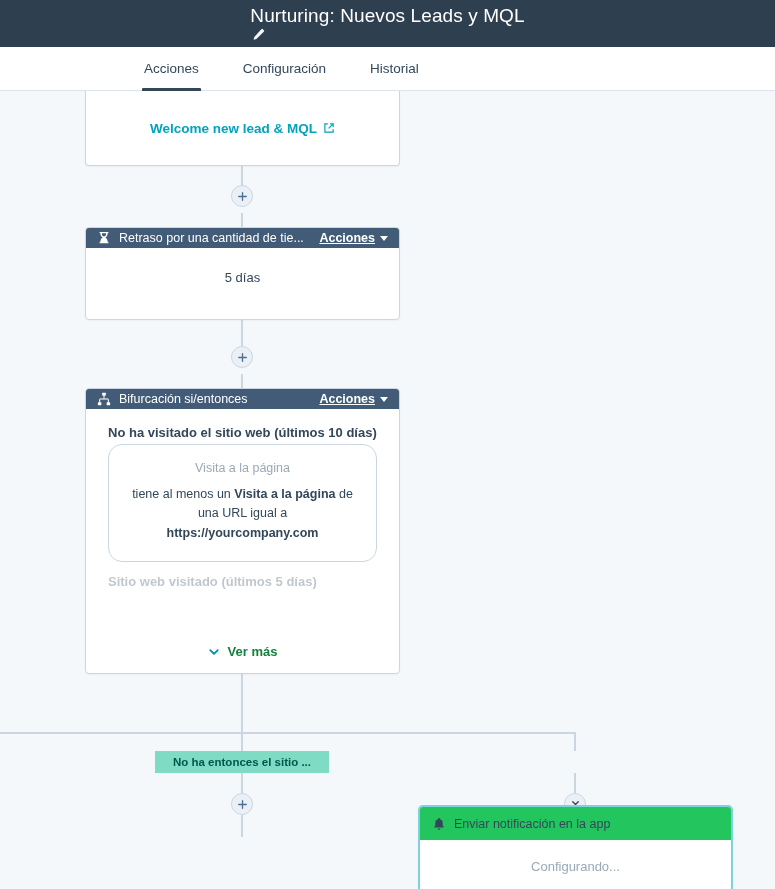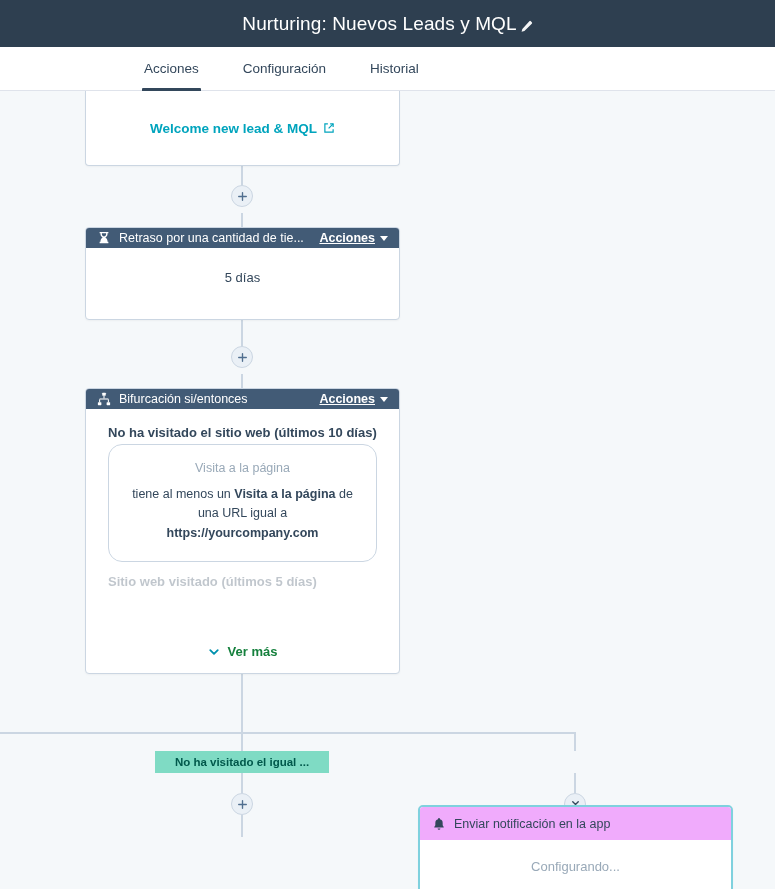--- a/index.html
+++ b/index.html
@@ -16,21 +16,21 @@
   
   #topbar {
     position: absolute;
     left: 0; top: 0;
     width: 775px; height: 47px;
     background: #2e3f50;
     display: flex;
     align-items: center;
     justify-content: center;
   }
-  #topbar-title-wrap { display: flex; align-items: flex-end; gap: 1px; }
+  #topbar-title-wrap { display: flex; align-items: flex-start; gap: 1px; flex-direction: column; }
   #topbar-title {
     color: #ffffff;
     font-size: 19px;
     font-weight: 400;
     letter-spacing: .1px;
     white-space: nowrap;
   }
   #edit-pencil {
     width: 15px; height: 15px;
     display: block;
@@ -225,21 +225,21 @@
   #ver-mas .chev { width: 12px; height: 12px; display: block; }
 
   
   #card-notify {
     left: 418px; top: 714px;
     width: 315px; height: 90px;
     border: 2px solid #7fd1de;
     border-radius: 5px;
   }
   #card-notify .card-header {
-    background: #f0abfc;
+    background: #22c55e;
     height: 33px;
     padding: 0 12px;
   }
   #card-notify .hdr-title { color: #33475b; font-size: 12.5px; }
   #notify-body {
     padding: 19px 12px;
     text-align: center;
     font-size: 13px;
     color: #99a9b8;
   }
@@ -383,21 +383,21 @@
       <path d="M8 2.5v11M2.5 8h11"></path>
     </svg>
   </div>
   <div class="round-btn" style="left:231px; top:255px;">
     <svg viewBox="0 0 16 16" stroke="#516f90" stroke-width="2" stroke-linecap="round">
       <path d="M8 2.5v11M2.5 8h11"></path>
     </svg>
   </div>
 
   <div class="pill" style="left:155px; top:660px; width:174px;">
-    <span>No ha visitado el igual ...</span>
+    <span>No ha entonces el sitio ...</span>
   </div>
 
   <div class="round-btn" style="left:231px; top:702px;">
     <svg viewBox="0 0 16 16" stroke="#516f90" stroke-width="2" stroke-linecap="round">
       <path d="M8 2.5v11M2.5 8h11"></path>
     </svg>
   </div>
 
   <div class="round-btn" style="left:564px; top:702px;">
     <svg viewBox="0 0 16 16" stroke="#33475b" stroke-width="2" stroke-linecap="round">

